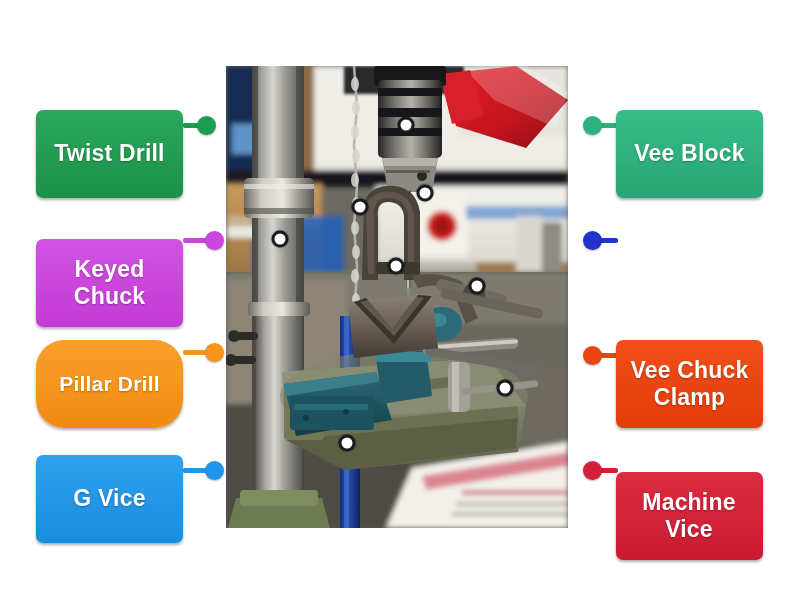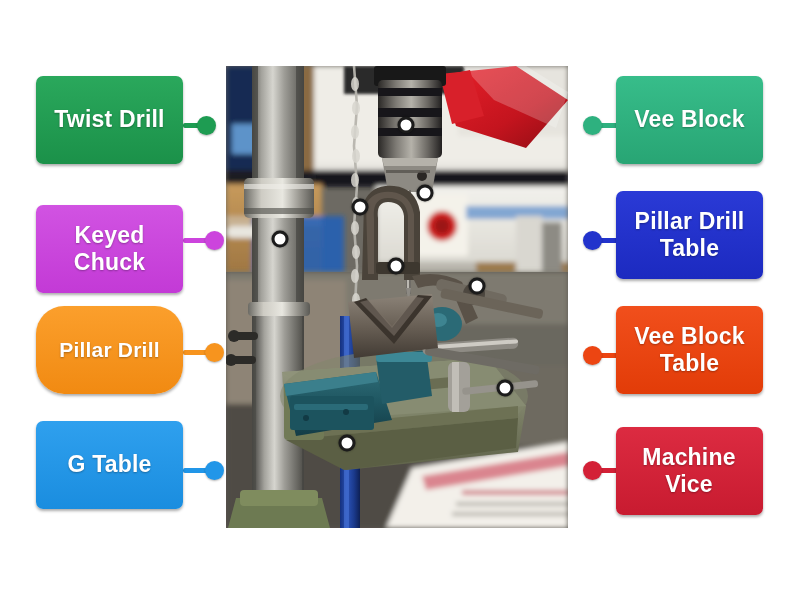--- a/index.html
+++ b/index.html
@@ -29,20 +29,21 @@
     text-align: center;
     color: #ffffff;
     font-size: 23px;
     font-weight: bold;
     line-height: 1.18;
     letter-spacing: .2px;
     padding: 4px 7px;
     box-shadow: 0 2px 3px rgba(0,0,0,.33);
     text-shadow: 0 1px 2px rgba(0,0,0,.30);
     user-select: none;
+    margin-top: 34px;
   }
   .label-box.small { font-size: 21px; border-radius: 28px; }
 
   
   .connector {
     position: absolute;
     height: 5px;
     border-radius: 2px;
   }
   .knob {
@@ -324,31 +325,30 @@
   <div class="connector" style="left:183px; top:238px; width:28px; background:#cc44dd;"></div>
   <div class="knob" style="left:205px; top:231px; background:#cc44dd;"></div>
   <div class="label-box" style="left:36px; top:205px; background:linear-gradient(180deg,#d153e2 0%,#c33ad6 100%);">Keyed Chuck</div>
 
   <div class="connector" style="left:183px; top:350px; width:28px; background:#f7941e;"></div>
   <div class="knob" style="left:205px; top:343px; background:#f7941e;"></div>
   <div class="label-box small" style="left:36px; top:306px; background:linear-gradient(180deg,#fb9f2c 0%,#f18a12 100%);">Pillar Drill</div>
 
   <div class="connector" style="left:183px; top:468px; width:28px; background:#2196e8;"></div>
   <div class="knob" style="left:205px; top:461px; background:#2196e8;"></div>
-  <div class="label-box" style="left:36px; top:421px; background:linear-gradient(180deg,#2fa0ee 0%,#1a8ddf 100%);">G Table</div>
+  <div class="label-box" style="left:36px; top:421px; background:linear-gradient(180deg,#2fa0ee 0%,#1a8ddf 100%);">G Vice</div>
 
   <div class="connector" style="left:596px; top:123px; width:22px; background:#2eb17f;"></div>
   <div class="knob" style="left:583px; top:116px; background:#2eb17f;"></div>
   <div class="label-box" style="left:616px; top:76px; background:linear-gradient(180deg,#37bd8a 0%,#28a574 100%);text-align:right;">Vee Block</div>
 
   <div class="connector" style="left:596px; top:238px; width:22px; background:#2233cc;"></div>
   <div class="knob" style="left:583px; top:231px; background:#2233cc;"></div>
-  <div class="label-box" style="left:616px; top:191px; background:linear-gradient(180deg,#2a3ad6 0%,#1c2ac0 100%);">Pillar Drill Table</div>
 
   <div class="connector" style="left:596px; top:353px; width:22px; background:#ec4512;"></div>
   <div class="knob" style="left:583px; top:346px; background:#ec4512;"></div>
-  <div class="label-box" style="left:616px; top:306px; background:linear-gradient(180deg,#f14f1c 0%,#e23c08 100%);">Vee Block Table</div>
+  <div class="label-box" style="left:616px; top:306px; background:linear-gradient(180deg,#f14f1c 0%,#e23c08 100%);">Vee Chuck Clamp</div>
 
   <div class="connector" style="left:596px; top:468px; width:22px; background:#d32036;"></div>
   <div class="knob" style="left:583px; top:461px; background:#d32036;"></div>
-  <div class="label-box" style="left:616px; top:427px; background:linear-gradient(180deg,#dc2b41 0%,#c81b30 100%);padding-left:6px;">Machine Vice</div>
+  <div class="label-box" style="left:616px; top:438px; background:linear-gradient(180deg,#dc2b41 0%,#c81b30 100%);padding-left:6px;">Machine Vice</div>
 
 </div>
 
 </body></html>

